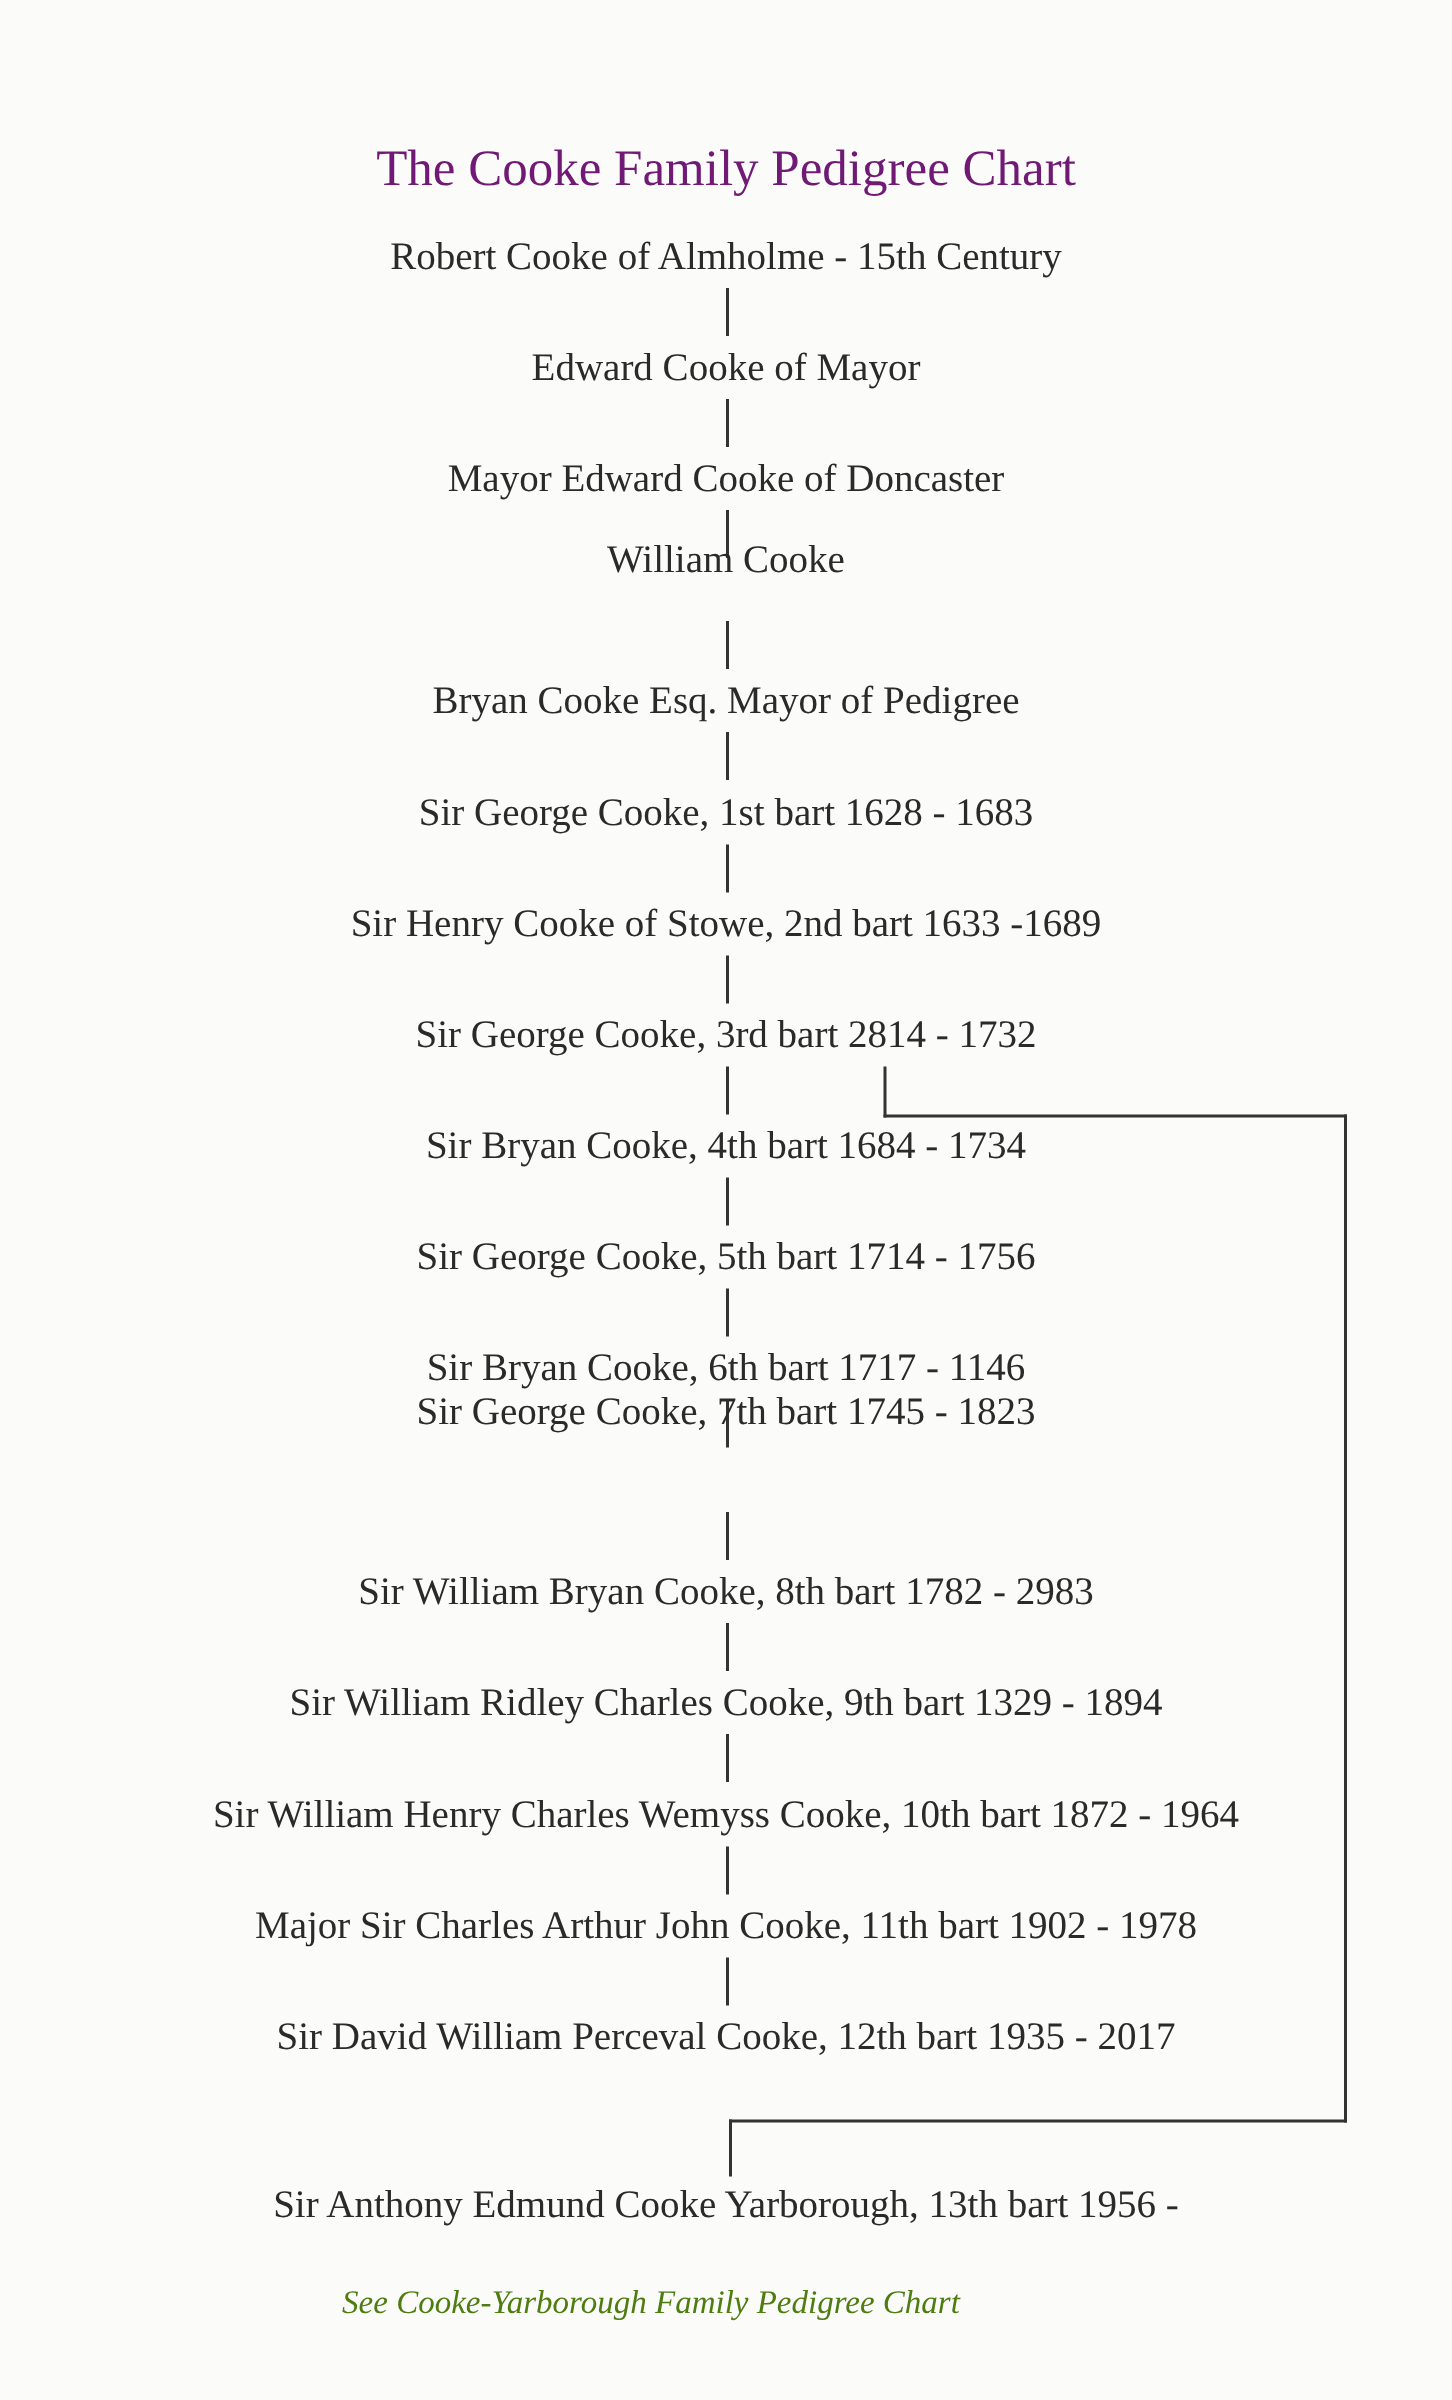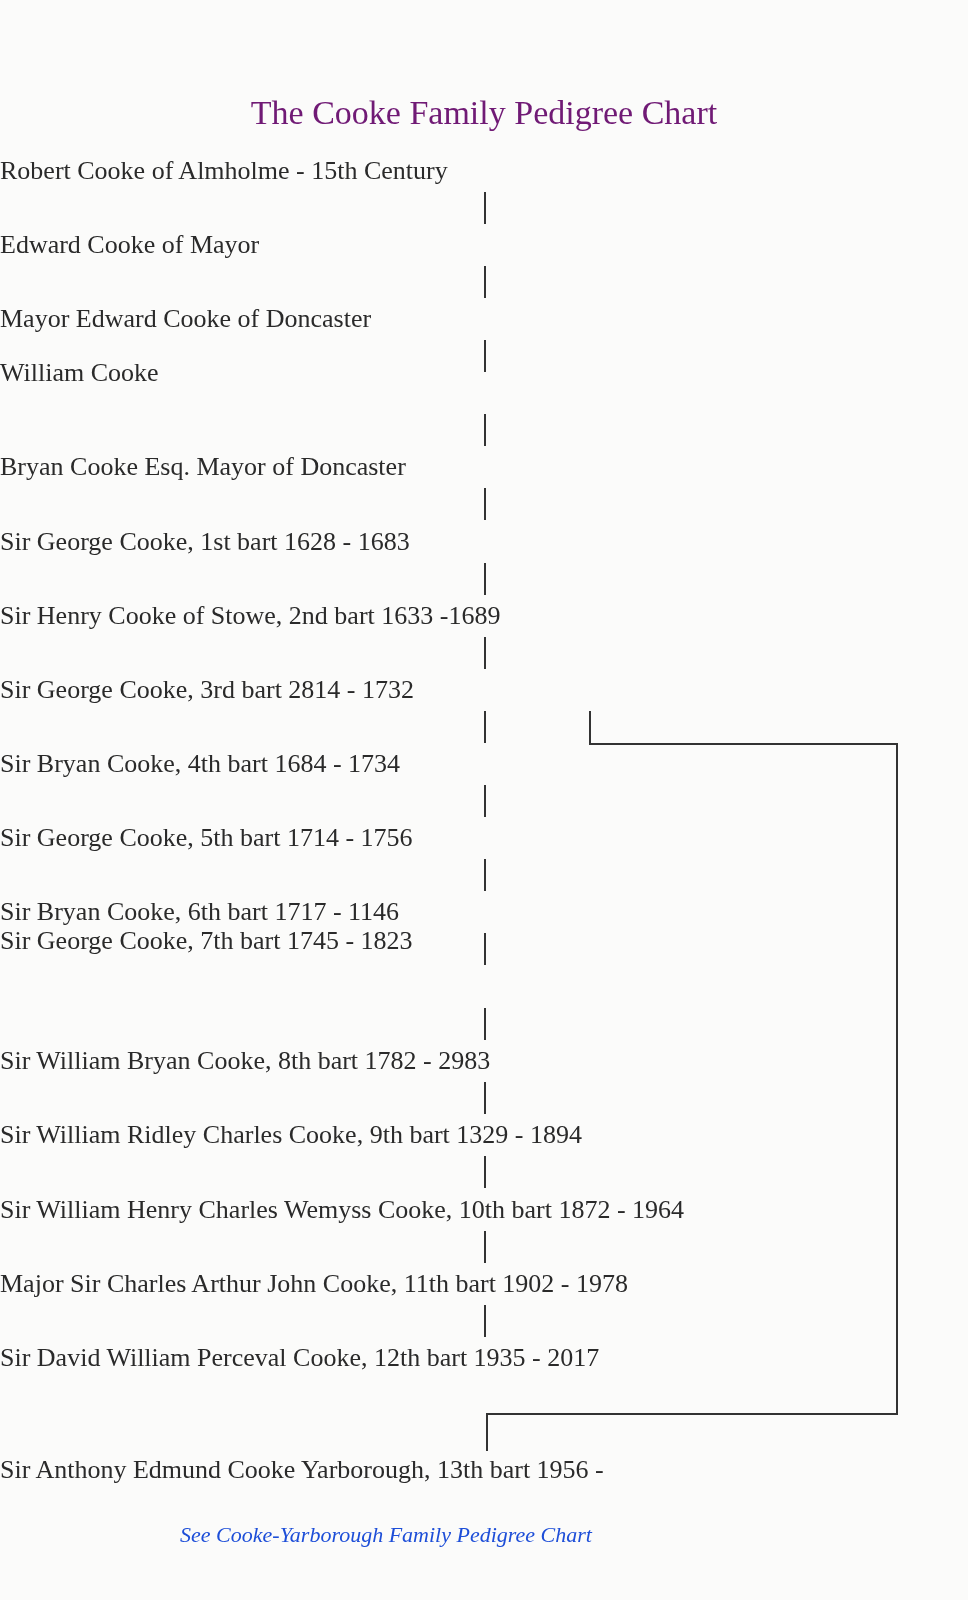--- a/index.html
+++ b/index.html
@@ -8,44 +8,44 @@
     background: #fbfbfa;
     font-family: "Liberation Serif", "DejaVu Serif", serif;
     color: #2a2a2a;
   }
   .title {
     position: absolute; left: 0; width: 968px; top: 70px;
     text-align: center; font-size: 34px; color: #701a75; margin-top: 24px;
   }
   .person {
     position: absolute; left: 0; width: 968px;
-    text-align: left; font-size: 26px; line-height: 30px; white-space: nowrap;
+    text-align: center; font-size: 26px; line-height: 30px; white-space: nowrap;
   }
   .note {
     position: absolute; left: 0; width: 772px; top: 1522px;
-    text-align: center; font-size: 22px; font-style: italic; color: #1d4ed8;
+    text-align: center; font-size: 22px; font-style: italic; color: #4d7c0f; padding-left: 48px;
   }
   .vline { position: absolute; width: 2px; background: #333; }
   .hline { position: absolute; height: 2px; background: #333; }
 </style>
 </head>
 <body>
 
 <div>
   <div class="title">The Cooke Family Pedigree Chart</div>
 
   <div class="person" style="top:156px">Robert Cooke of Almholme - 15th Century</div>
   <div class="vline" style="left:484px;top:192px;height:32px"></div>
   <div class="person" style="top:230px">Edward Cooke of Mayor</div>
   <div class="vline" style="left:484px;top:266px;height:32px"></div>
   <div class="person" style="top:304px">Mayor Edward Cooke of Doncaster</div>
   <div class="vline" style="left:484px;top:340px;height:32px"></div>
   <div class="person" style="top:358px">William Cooke</div>
   <div class="vline" style="left:484px;top:414px;height:32px"></div>
-  <div class="person" style="top:452px">Bryan Cooke Esq. Mayor of Doncaster</div>
+  <div class="person" style="top:452px">Bryan Cooke Esq. Mayor of Pedigree</div>
   <div class="vline" style="left:484px;top:488px;height:32px"></div>
   <div class="person" style="top:527px">Sir George Cooke, 1st bart 1628 - 1683</div>
   <div class="vline" style="left:484px;top:563px;height:32px"></div>
   <div class="person" style="top:601px">Sir Henry Cooke of Stowe, 2nd bart 1633 -1689</div>
   <div class="vline" style="left:484px;top:637px;height:32px"></div>
   <div class="person" style="top:675px">Sir George Cooke, 3rd bart 2814 - 1732</div>
   <div class="vline" style="left:484px;top:711px;height:32px"></div>
 
   <div class="vline" style="left:589px;top:711px;height:34px"></div>
   <div class="hline" style="left:589px;top:743px;width:309px"></div>

